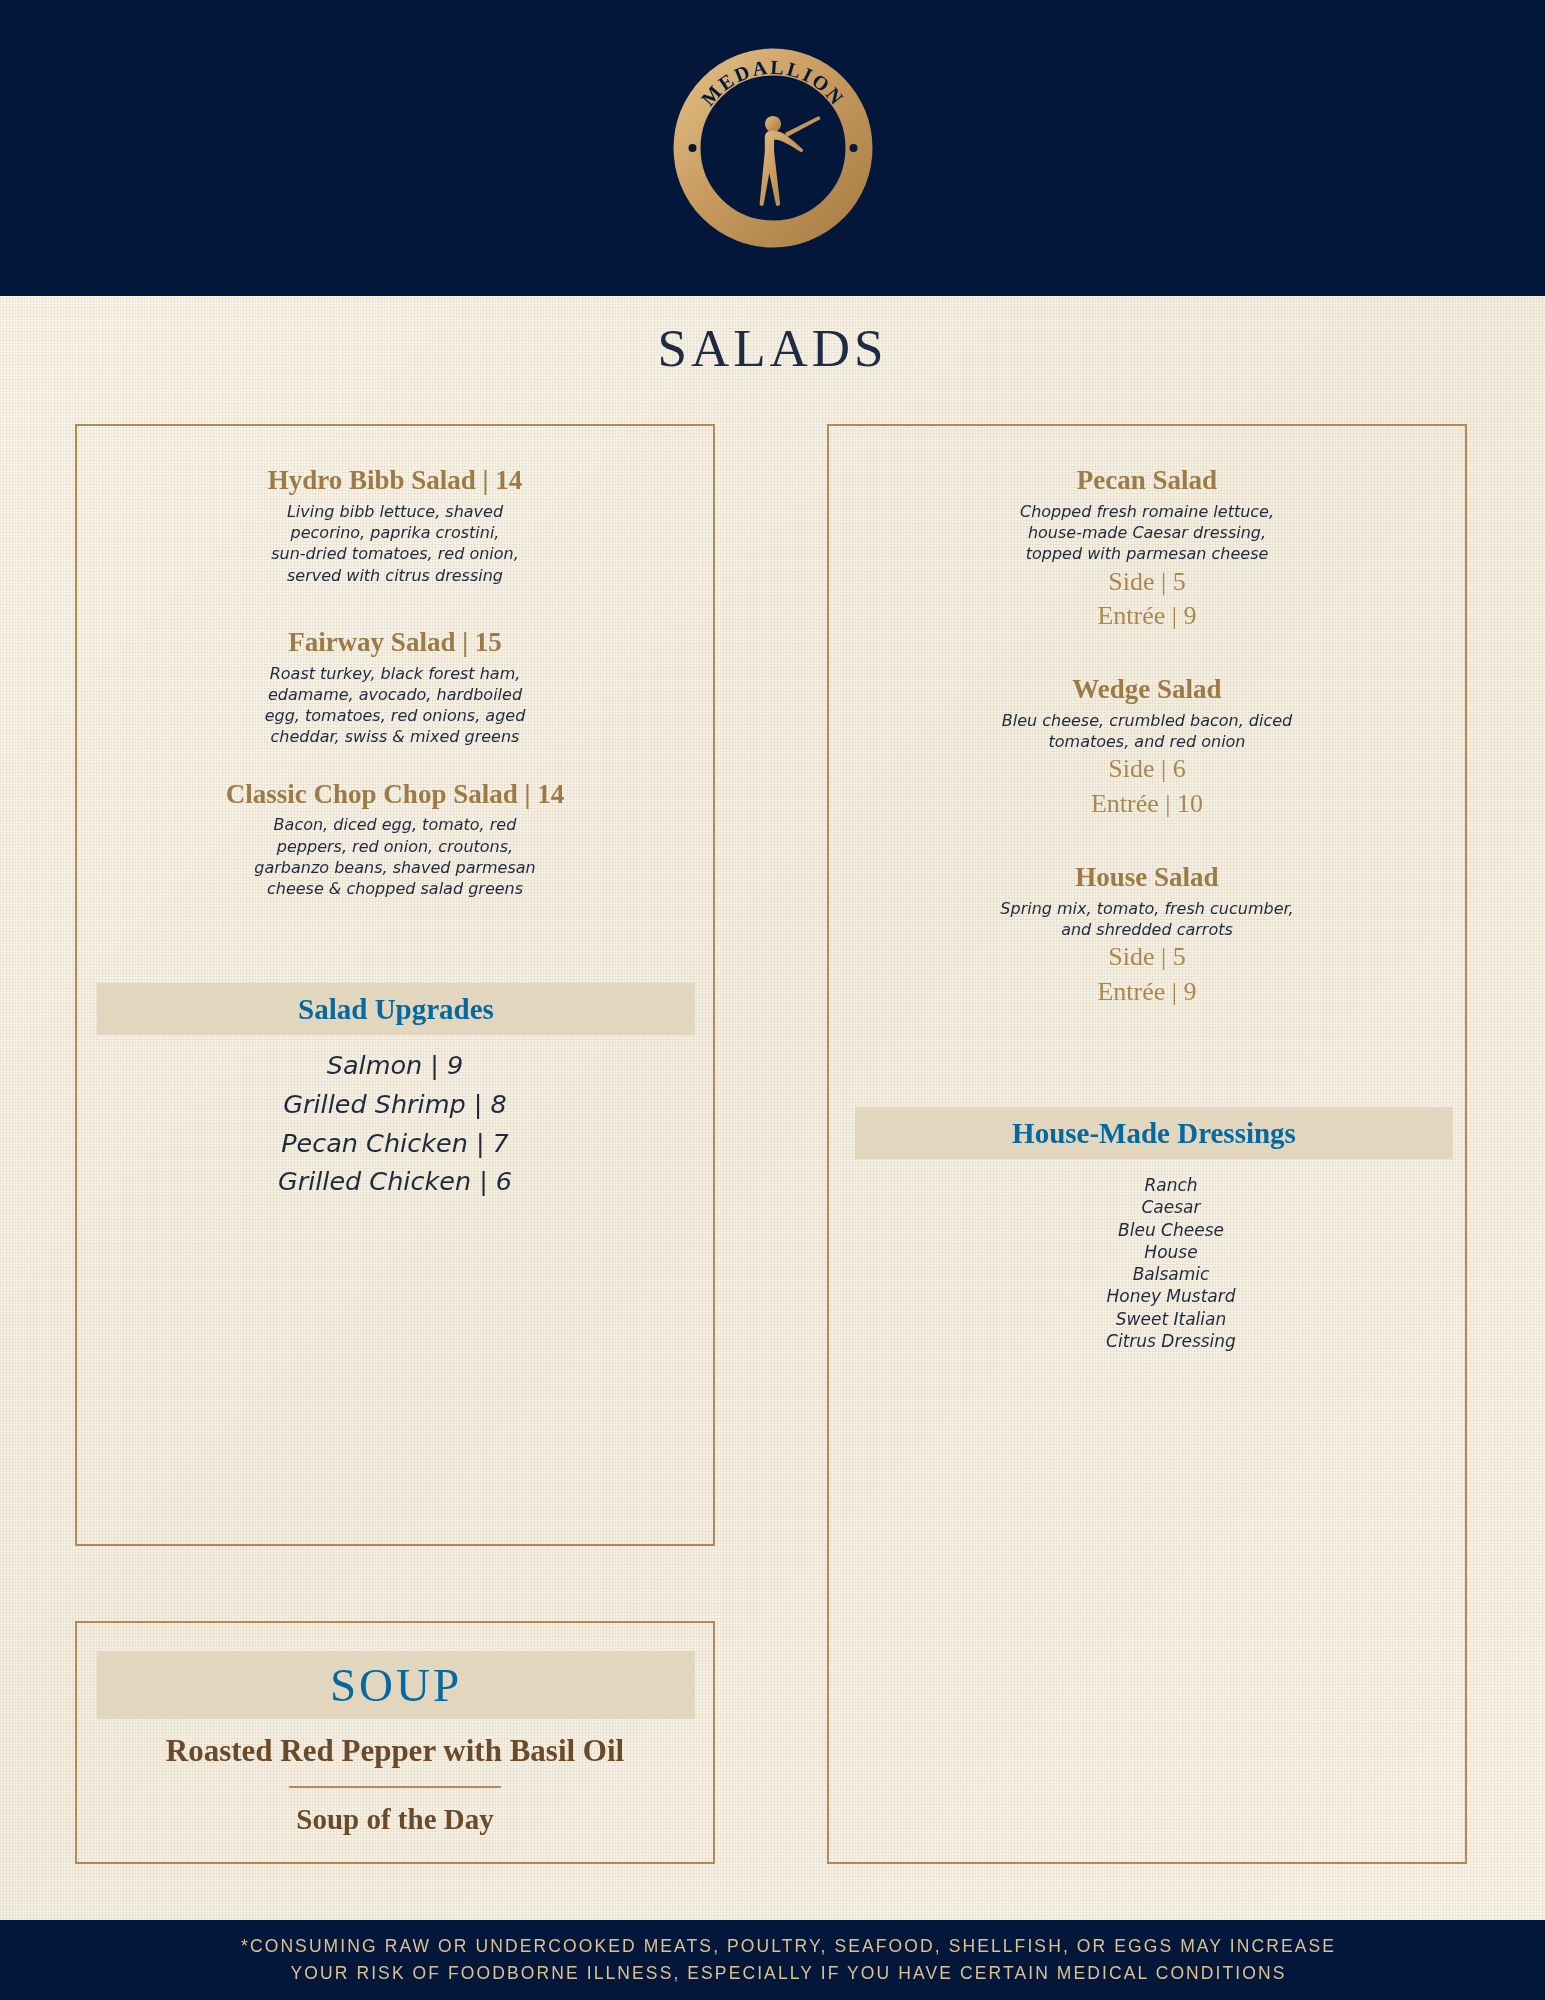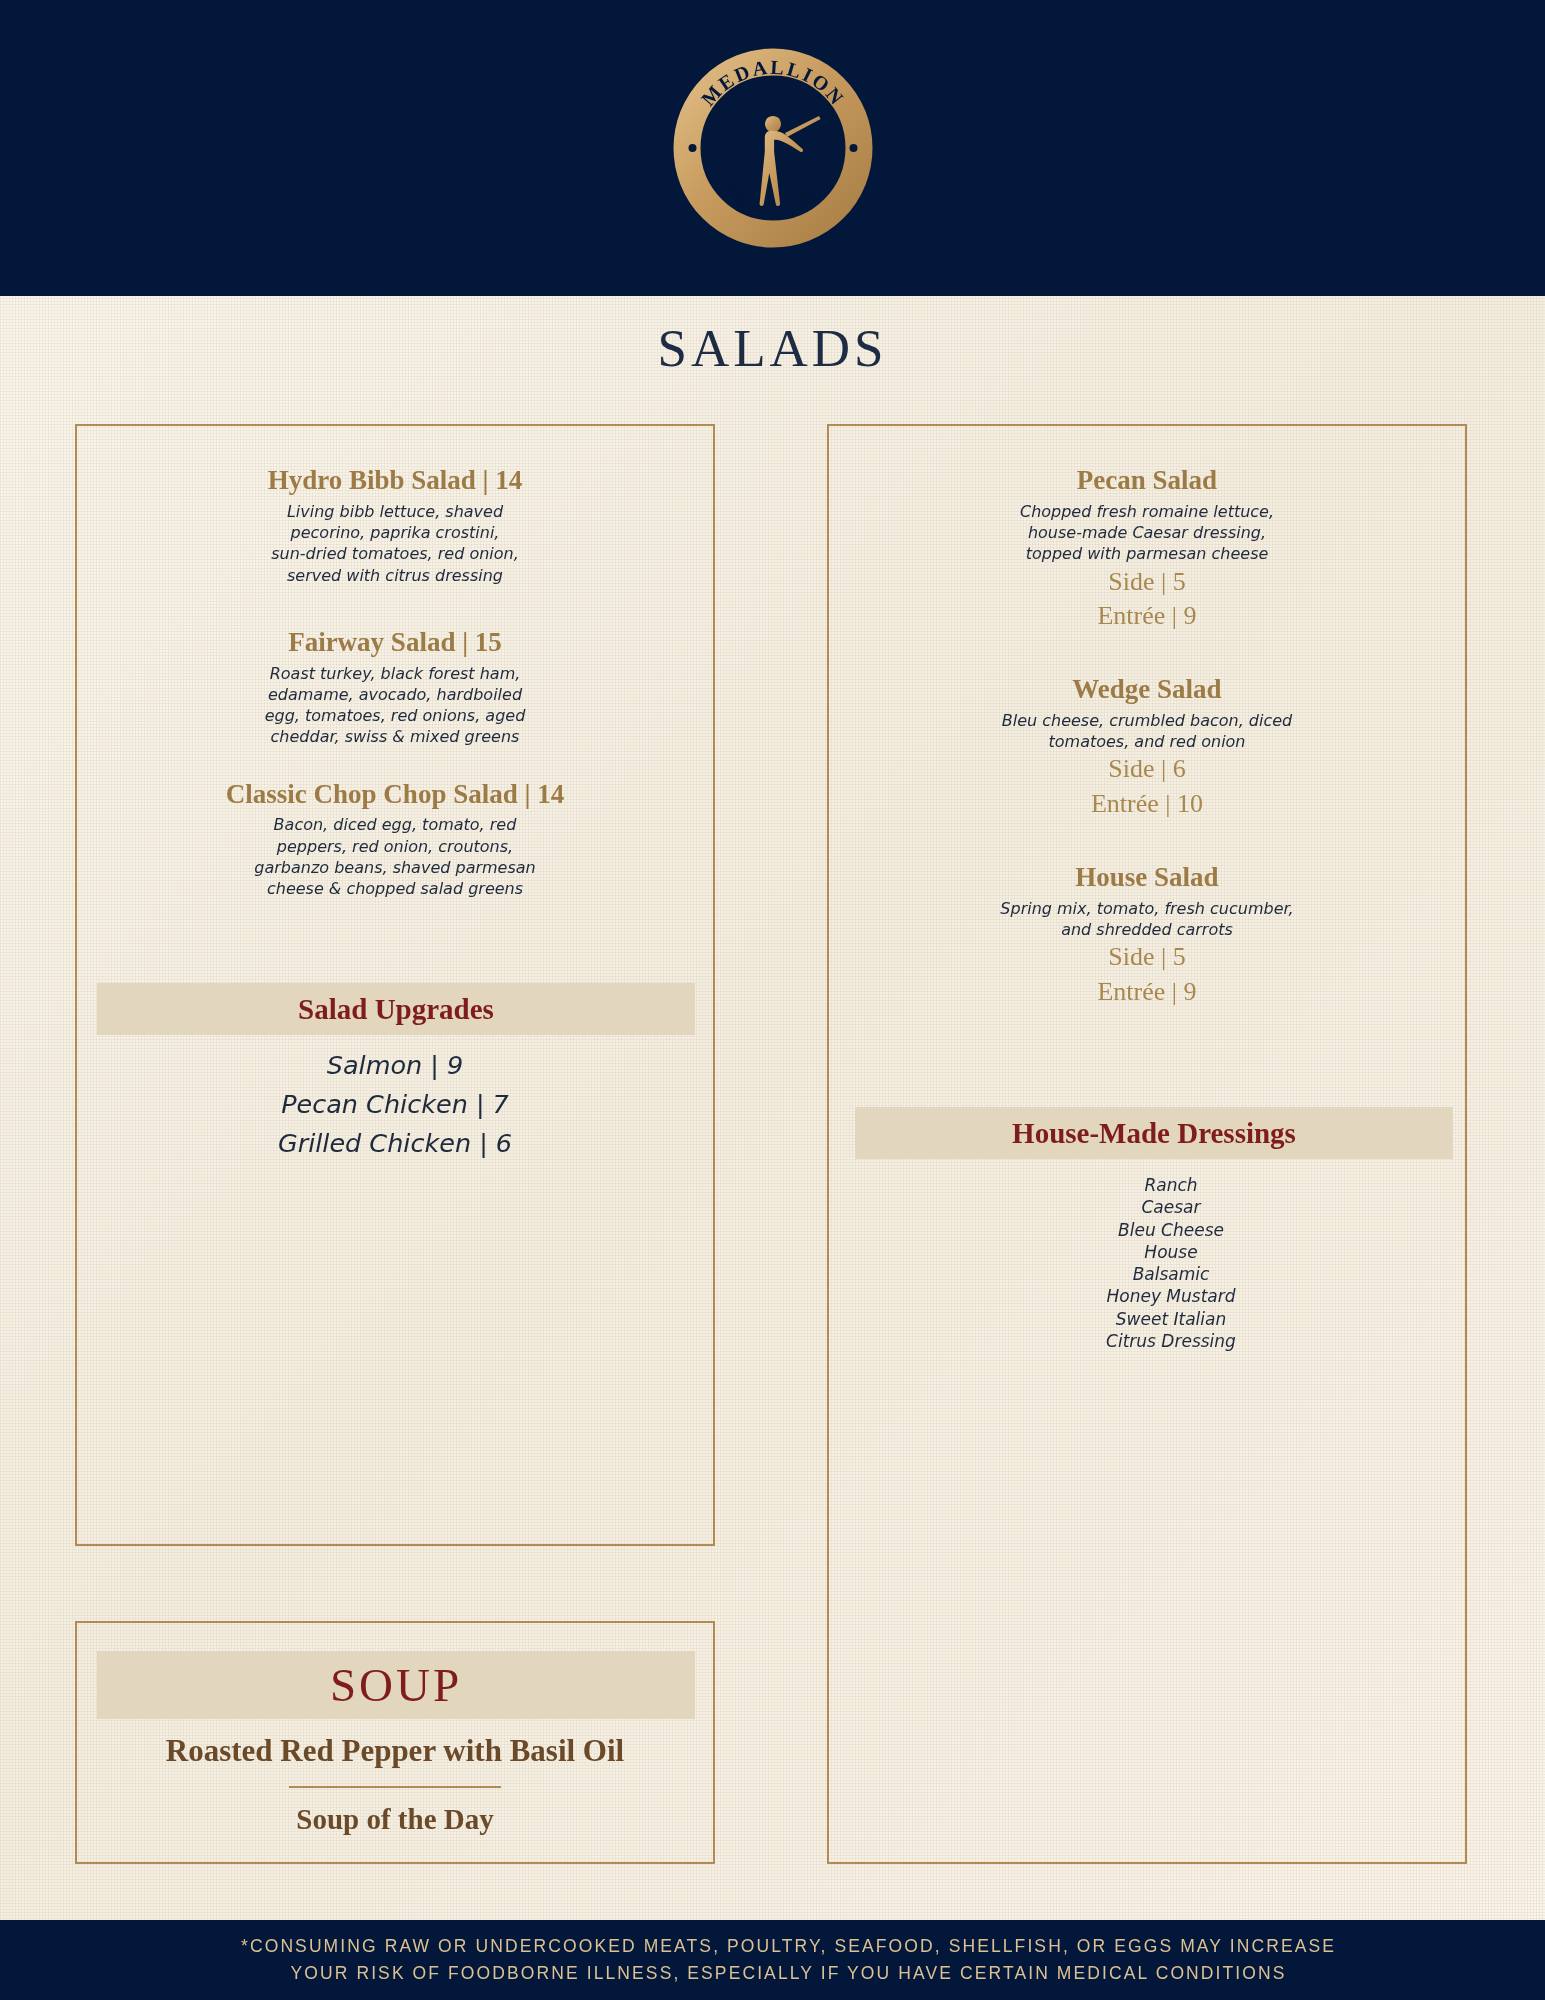--- a/index.html
+++ b/index.html
@@ -98,21 +98,21 @@
 
   .gap-lg { height: 40px; }
   .gap-md { height: 30px; }
 
   
   .band {
     background: #e2d6bf;
     text-align: center;
     font-family: "Liberation Serif", serif;
     font-weight: bold;
-    color: #7f1d1d;
+    color: #0369a1;
   }
   #band-upgrades {
     position: absolute;
     left: 20px;
     top: 557px;
     width: 598px;
     height: 52px;
     line-height: 52px;
     font-size: 29px;
   }
@@ -284,20 +284,21 @@
           <div>garbanzo beans, shaved parmesan</div>
           <div>cheese &amp; chopped salad greens</div>
         </div>
       </div>
     </div>
 
     <div class="band" id="band-upgrades">Salad Upgrades</div>
 
     <div class="upgrade-list" id="upgrades-items">
       <div class="upgrade-row">Salmon  | 9</div>
+      <div class="upgrade-row">Grilled Shrimp  | 8</div>
       <div class="upgrade-row">Pecan Chicken  | 7</div>
       <div class="upgrade-row">Grilled Chicken  | 6</div>
     </div>
   </div>
 
   <div class="panel" id="panel-right">
     <div class="col-inner-r">
 
       <div class="item">
         <div class="item-name">Pecan Salad</div>

